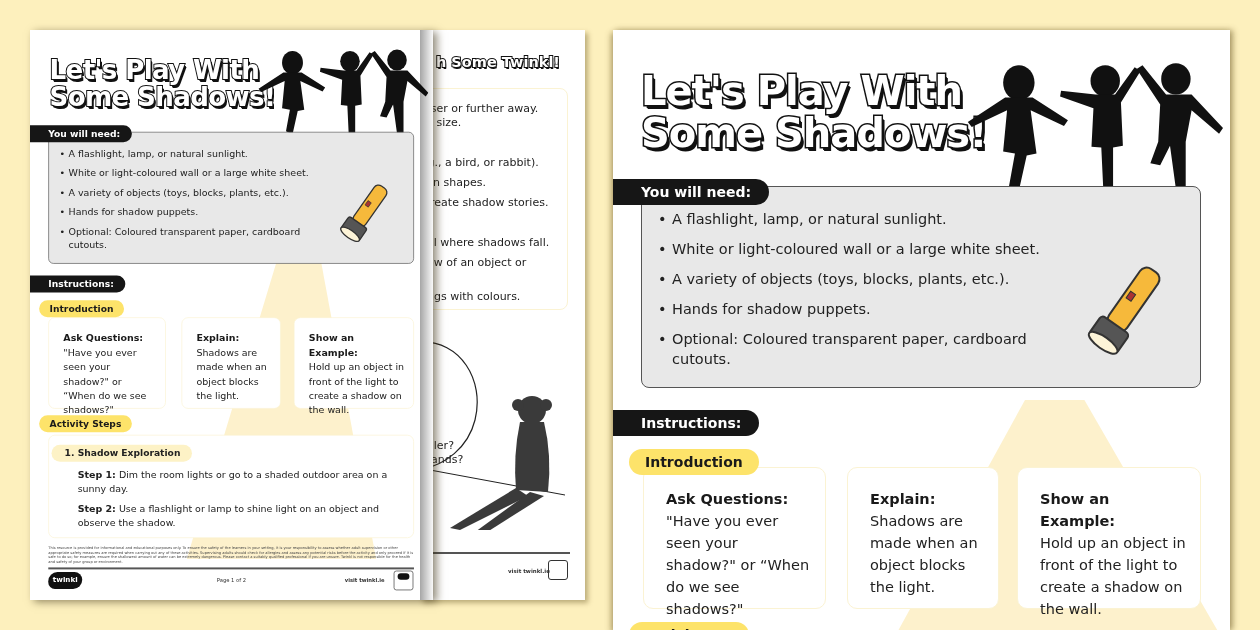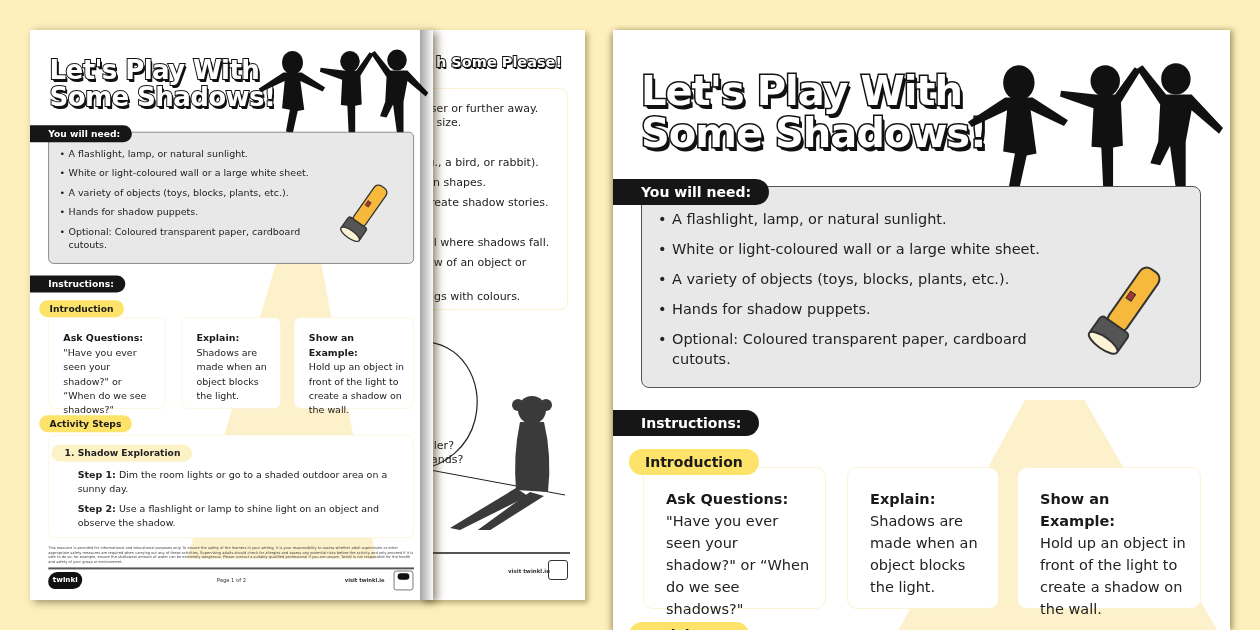--- a/index.html
+++ b/index.html
@@ -166,21 +166,21 @@
     border: 1.5px solid #fbf3d3; border-radius: 8px;
   }
   .back-line { position: absolute; left: 4px; font-size: 11px; color: #222; white-space: nowrap; }
   .back .fold-shadow { position: absolute; left: 0; top: 0; width: 14px; height: 100%; background: linear-gradient(to right, rgba(0,0,0,0.35), rgba(0,0,0,0)); z-index: 5; }
 </style>
 </head>
 <body>
 
 <div class="page back">
   <div class="fold-shadow"></div>
-  <div class="title-frag">h Some Please!</div>
+  <div class="title-frag">h Some Twinkl!</div>
   <div class="back-box"></div>
   <div class="back-line" style="top:72px">oser or further away.</div>
   <div class="back-line" style="top:86px">w size.</div>
   <div class="back-line" style="top:126px">.g., a bird, or rabbit).</div>
   <div class="back-line" style="top:146px">wn shapes.</div>
   <div class="back-line" style="top:166px">create shadow stories.</div>
   <div class="back-line" style="top:206px">all where shadows fall.</div>
   <div class="back-line" style="top:226px">low of an object or</div>
   <div class="back-line" style="top:260px">ings with colours.</div>
   <svg style="position:absolute;left:0;top:300px" width="165" height="200">

